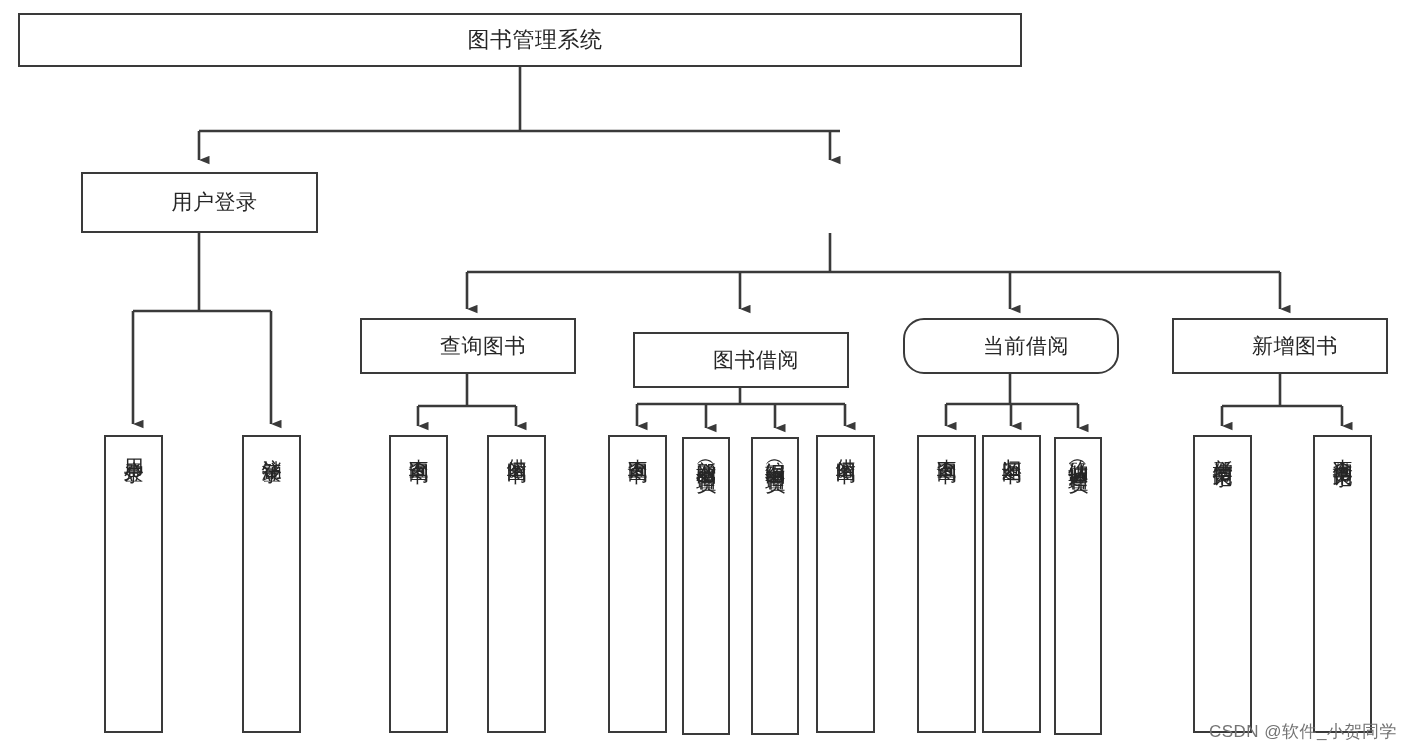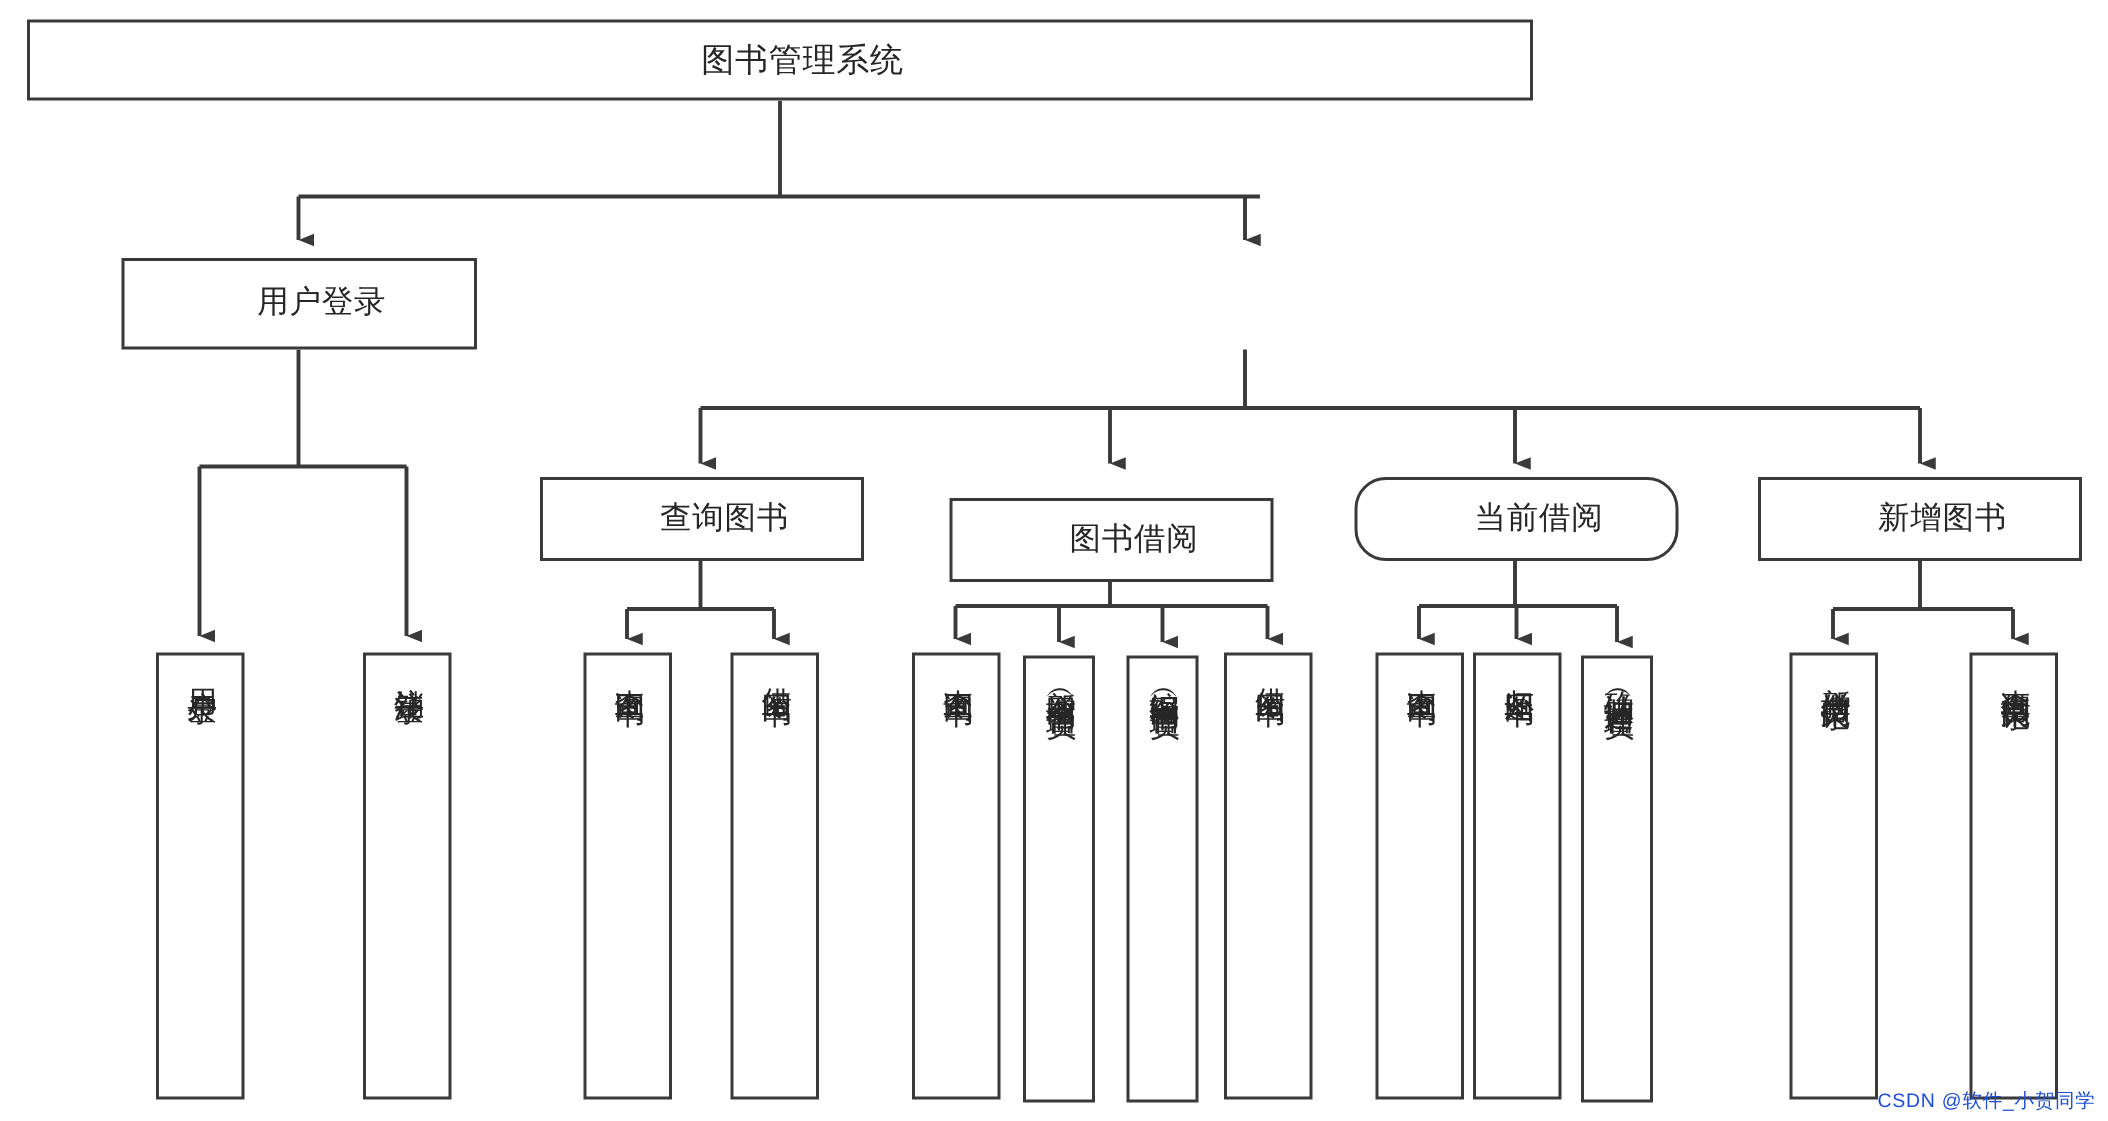--- a/index.html
+++ b/index.html
@@ -16,22 +16,22 @@
   .node.h{font-size:21px;padding-left:30px;}
   .node.h span{white-space:nowrap;}
 
   .node.v{padding-top:6px;align-items:flex-start;justify-content:center;
           font-size:20px;}
   .node.v span{writing-mode:vertical-rl;text-orientation:upright;
                line-height:1.18;letter-spacing:2px;white-space:nowrap;}
 
   .node.root{font-size:22px;}
 
-  #watermark{position:absolute;right:8px;bottom:4px;font-size:13px;
-             color:#1d4ed8;white-space:nowrap;letter-spacing:0.5px;}
+  #watermark{position:absolute;right:8px;bottom:4px;font-size:17px;
+             color:#737373;white-space:nowrap;letter-spacing:0.5px;}
 </style>
 </head>
 <body>
 
 <div id="canvas">
 
   <svg id="wires" viewBox="0 0 1405 747" xmlns="http://www.w3.org/2000/svg">
     <defs>
       <marker id="arw" markerWidth="9" markerHeight="11" refX="4.5" refY="10.5" orient="auto" markerUnits="userSpaceOnUse">
         <path d="M0.3,0 L8.7,0 L4.5,10.5 Z" fill="#3a3a3a"></path>

